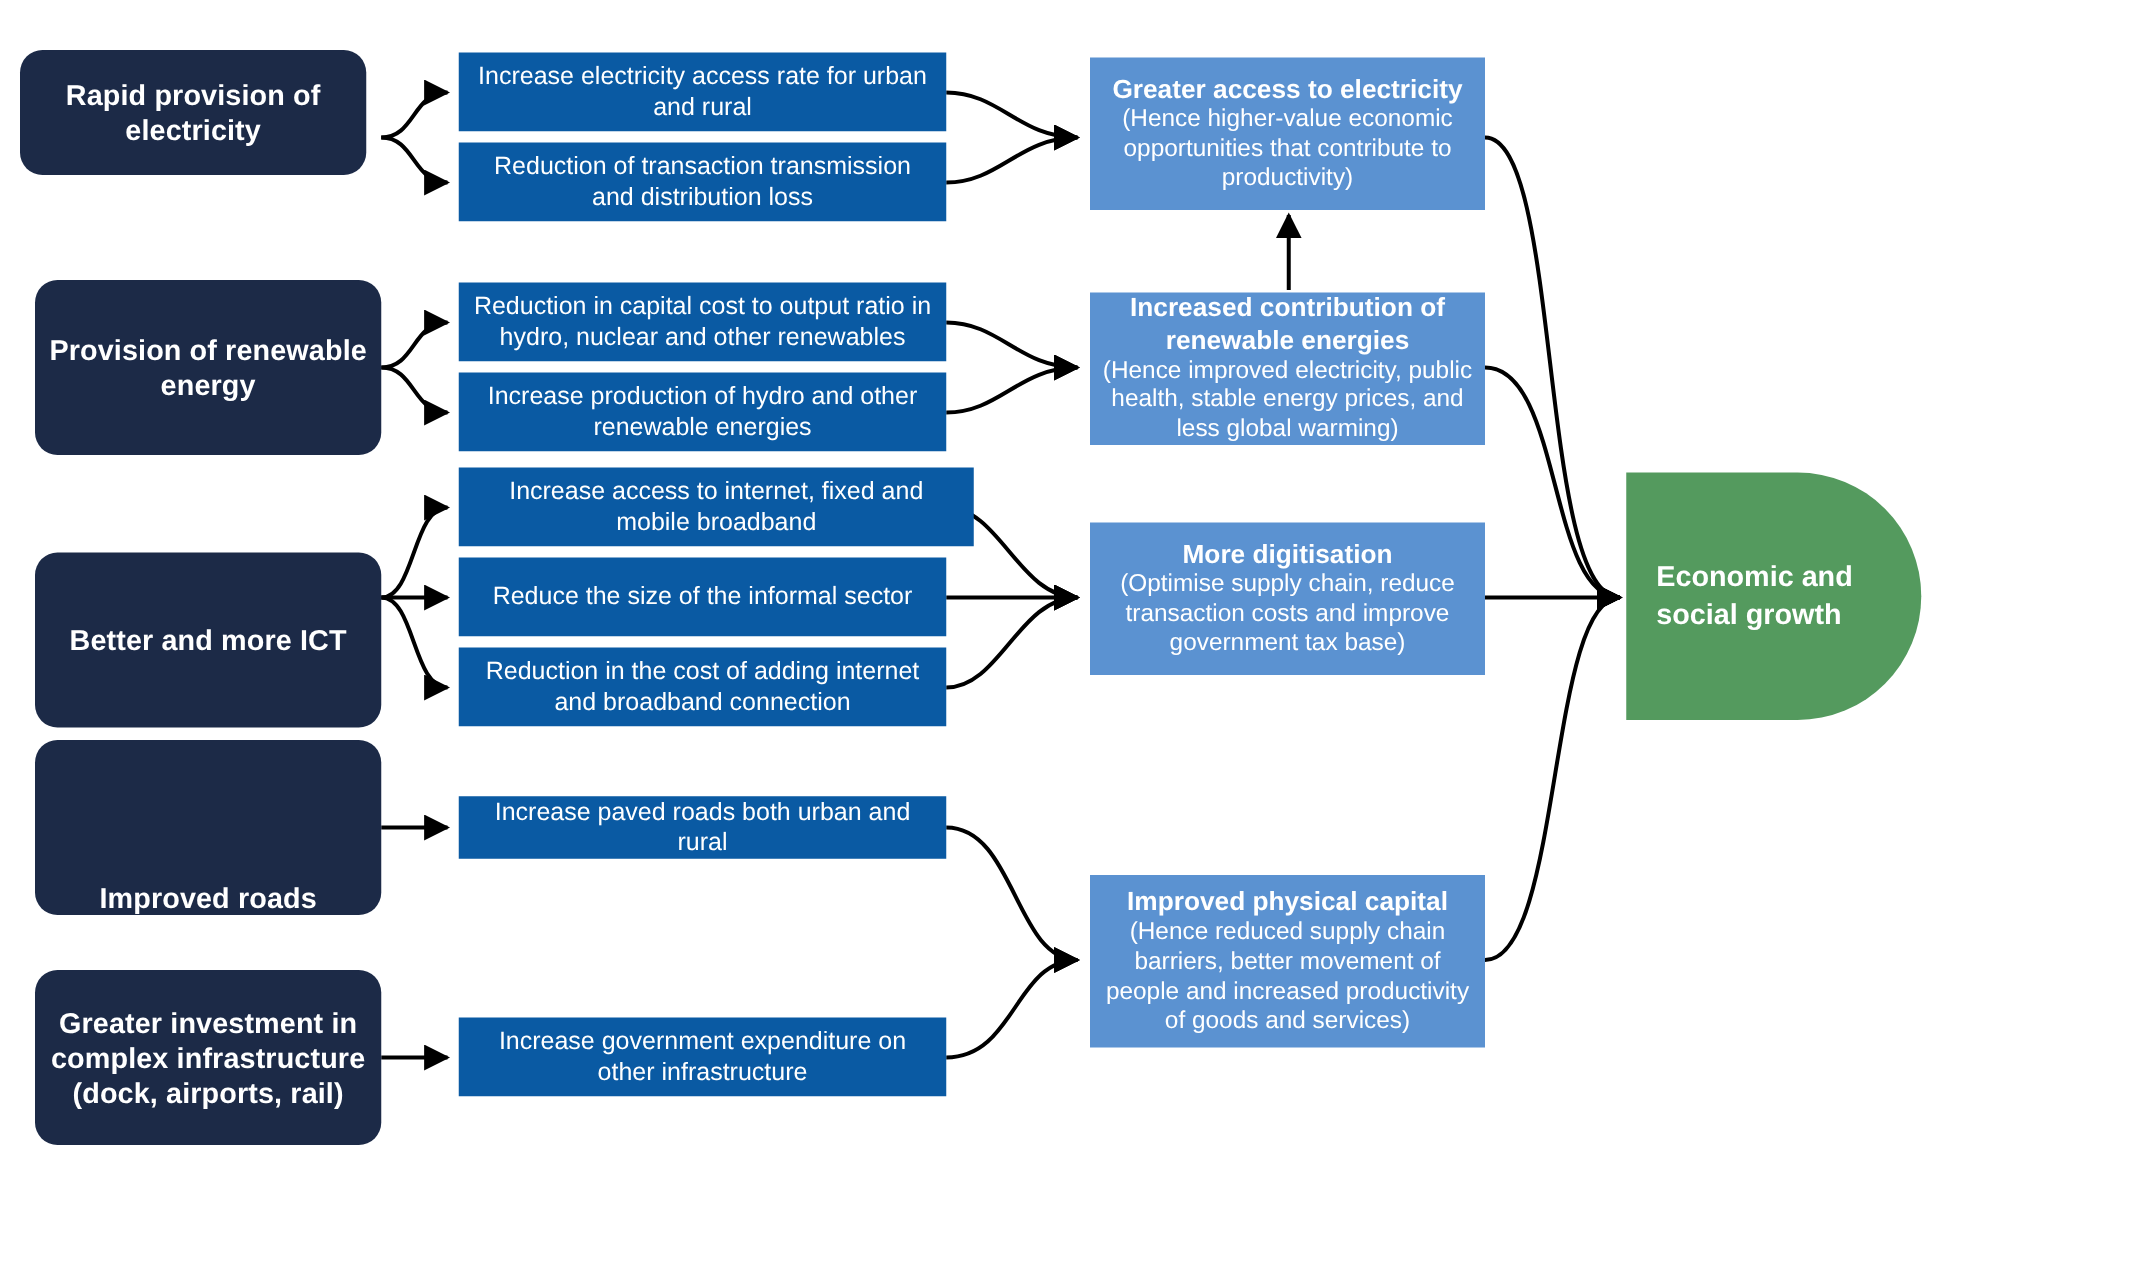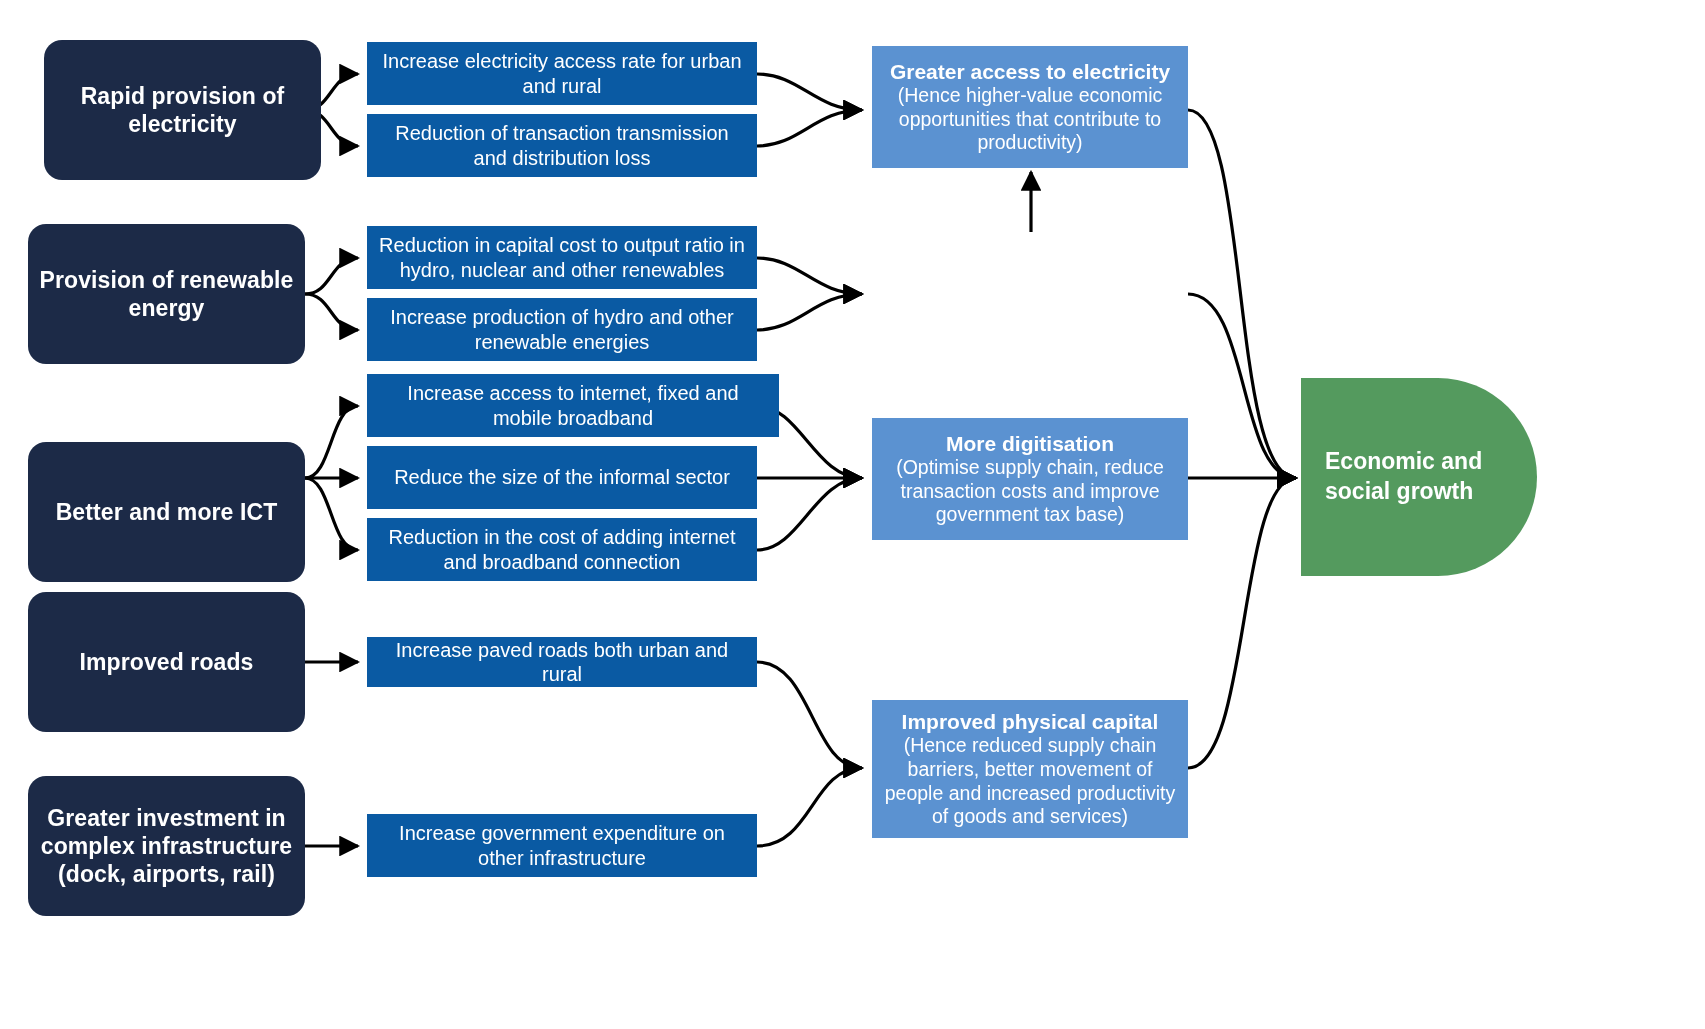--- a/index.html
+++ b/index.html
@@ -131,33 +131,33 @@
       <path d="M 757 662 C 812 662 812 768 862 768"></path>
       <path d="M 757 846 C 812 846 812 768 862 768"></path>
 
       <path d="M 1188 110 C 1250 110 1230 478 1296 478"></path>
       <path d="M 1188 294 C 1250 294 1238 478 1296 478"></path>
       <path d="M 1188 478 L 1296 478"></path>
       <path d="M 1188 768 C 1250 768 1238 478 1296 478"></path>
     </g>
   </svg>
 
-  <div class="node driver" style="left:44px; top:40px; width:277px; height:140px;">
+  <div class="node driver" style="left:16px; top:40px; width:277px; height:100px;">
     <span class="node-inner">Rapid provision of electricity</span>
   </div>
 
   <div class="node driver" style="left:28px; top:224px; width:277px; height:140px;">
     <span class="node-inner">Provision of renewable energy</span>
   </div>
 
   <div class="node driver" style="left:28px; top:408px; width:277px; height:140px;margin-top:34px;">
     <span class="node-inner">Better and more ICT</span>
   </div>
 
-  <div class="node driver" style="left:28px; top:592px; width:277px; height:140px;">
+  <div class="node driver" style="left:28px; top:592px; width:277px; height:140px;align-items:flex-end;">
     <span class="node-inner">Improved roads</span>
   </div>
 
   <div class="node driver" style="left:28px; top:776px; width:277px; height:140px;">
     <span class="node-inner">Greater investment in complex infrastructure (dock, airports, rail)</span>
   </div>
 
   <div class="node action" style="left:367px; top:42px; width:390px; height:63px;">
     <span class="node-inner">Increase electricity access rate for urban and rural</span>
   </div>
@@ -194,20 +194,26 @@
     <span class="node-inner">Increase government expenditure on other infrastructure</span>
   </div>
 
   <div class="node outcome" style="left:872px; top:46px; width:316px; height:122px;">
     <span class="node-inner">
       <span class="title">Greater access to electricity</span>
       <span class="sub">(Hence higher-value economic opportunities that contribute to productivity)</span>
     </span>
   </div>
 
+  <div class="node outcome" style="left:872px; top:234px; width:316px; height:122px;">
+    <span class="node-inner">
+      <span class="title">Increased contribution of renewable energies</span>
+      <span class="sub">(Hence improved electricity, public health, stable energy prices, and less global warming)</span>
+    </span>
+  </div>
 
   <div class="node outcome" style="left:872px; top:418px; width:316px; height:122px;">
     <span class="node-inner">
       <span class="title">More digitisation</span>
       <span class="sub">(Optimise supply chain, reduce transaction costs and improve government tax base)</span>
     </span>
   </div>
 
   <div class="node outcome" style="left:872px; top:700px; width:316px; height:138px;">
     <span class="node-inner">

